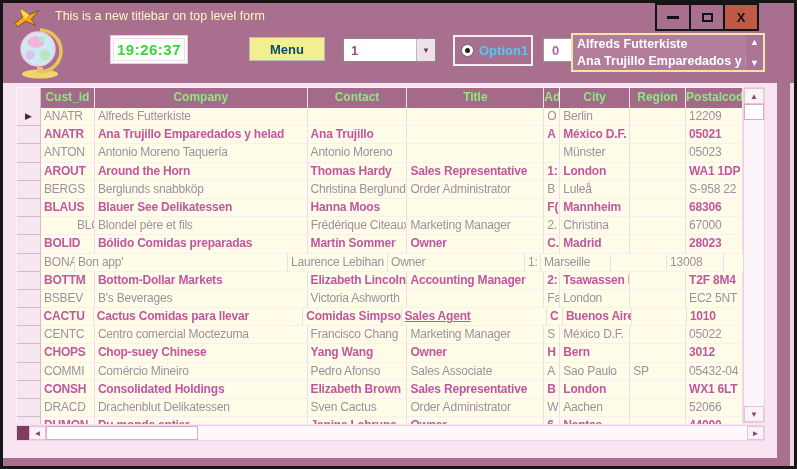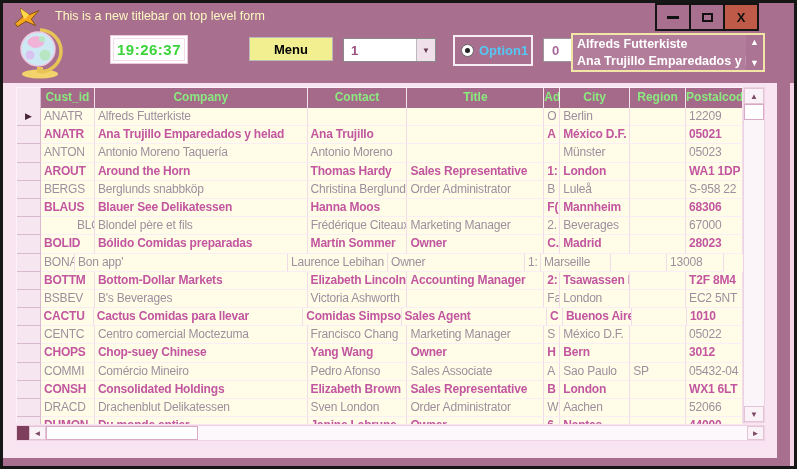--- a/index.html
+++ b/index.html
@@ -12,21 +12,21 @@
   .title-text{position:absolute;left:52px;top:6px;color:#fef9c3;font-size:12.5px;white-space:nowrap;}
   .winbtns{position:absolute;top:0;right:35px;display:flex;}
   .winbtn{width:36px;height:28px;border:2px solid #141414;margin-left:-2px;display:flex;align-items:center;justify-content:center;color:#111;font-weight:bold;font-size:13px;background:transparent;}
   .winbtn.close{background:var(--close-red,#c05a48);}
   .glyph-min{display:block;width:12px;height:3px;background:#111;}
   .glyph-max{display:block;width:11px;height:9px;border:2px solid #111;background:transparent;}
 
   
   .globe{position:absolute;left:12px;top:24px;width:50px;height:52px;}
   .clock{position:absolute;left:108px;top:33px;width:76px;height:27px;background:#fff;border:2px solid #fff;outline:1px solid #eccade;box-shadow:inset 0 0 0 1px #f2dcea;color:var(--clock-green,#3bd43b);font-weight:bold;font-size:15px;display:flex;align-items:center;justify-content:center;letter-spacing:.5px;}
-  .menu-btn{position:absolute;left:246px;top:34px;width:84px;height:24px;background:var(--menu-yellow,#f2ef90);border:1px solid #b9b9b9;color:#000000;font-weight:bold;font-size:13px;display:flex;align-items:center;justify-content:center;}
+  .menu-btn{position:absolute;left:246px;top:34px;width:76px;height:24px;background:var(--menu-yellow,#f2ef90);border:1px solid #b9b9b9;color:#0c4a6e;font-weight:bold;font-size:13px;display:flex;align-items:center;justify-content:center;}
   .combo{position:absolute;left:340px;top:35px;width:93px;height:24px;background:#fff;border:1px solid #8a8a8a;display:flex;align-items:center;}
   .combo-value{flex:1;color:#9d5080;font-weight:bold;font-size:13px;padding-left:7px;}
   .combo-arrow{width:19px;height:100%;background:#efe0ea;border-left:1px solid #bbb;display:flex;align-items:center;justify-content:center;color:#6b3b55;font-size:8px;}
   .optionbox{position:absolute;left:450px;top:32px;width:80px;height:31px;border:2px solid #f6eef4;display:flex;align-items:center;padding-left:6px;}
   .radio{width:13px;height:13px;border-radius:50%;background:#fff;border:1px solid #666;position:relative;flex:0 0 auto;}
   .radio::after{content:"";position:absolute;left:3px;top:3px;width:5px;height:5px;border-radius:50%;background:#222;}
   .option-label{margin-left:5px;color:var(--option-cyan,#54c8f4);font-weight:bold;font-size:13px;}
   .spinner{position:absolute;left:540px;top:35px;width:36px;height:24px;background:#fff;border:1px solid #999;display:flex;}
   .spinner-value{flex:1;color:#a8699a;font-weight:bold;font-size:13px;display:flex;align-items:center;justify-content:center;}
   .spinner-arrows{width:11px;display:flex;flex-direction:column;}
@@ -216,21 +216,21 @@
             <div class="cell" style="width: 56px;"></div>
             <div class="cell" style="width: 57px;">68306</div>
           </div>
           <div class="grow r0">
             <div class="selcell" style="width: 24px;"></div>
             <div class="cell" style="width: 54px; padding-left: 36px;">BLONP</div>
             <div class="cell" style="width: 213px;">Blondel père et fils</div>
             <div class="cell" style="width: 100px;">Frédérique Citeaux</div>
             <div class="cell" style="width: 137px;">Marketing Manager</div>
             <div class="cell" style="width: 16px;">2.</div>
-            <div class="cell" style="width: 70px;">Beverages</div>
+            <div class="cell" style="width: 70px;">Christina</div>
             <div class="cell" style="width: 56px;"></div>
             <div class="cell" style="width: 57px;">67000</div>
           </div>
           <div class="grow r1">
             <div class="selcell" style="width: 24px;"></div>
             <div class="cell" style="width: 54px;">BOLID</div>
             <div class="cell" style="width: 213px;">Bólido Comidas preparadas</div>
             <div class="cell" style="width: 100px;">Martín Sommer</div>
             <div class="cell" style="width: 137px;">Owner</div>
             <div class="cell" style="width: 16px;">C.</div>
@@ -269,21 +269,21 @@
             <div class="cell" style="width: 16px;">Fa</div>
             <div class="cell" style="width: 70px;">London</div>
             <div class="cell" style="width: 56px;"></div>
             <div class="cell" style="width: 57px;">EC2 5NT</div>
           </div>
           <div class="grow r1">
             <div class="selcell" style="width: 24px;"></div>
             <div class="cell" style="width: 54px;">CACTU</div>
             <div class="cell" style="width: 213px;">Cactus Comidas para llevar</div>
             <div class="cell" style="width: 100px;">Comidas Simpson</div>
-            <div class="cell" style="width: 148px;">Sales Agent</div>
+            <div class="cell" style="width: 148px; text-decoration: underline;">Sales Agent</div>
             <div class="cell" style="width: 16px;">C</div>
             <div class="cell" style="width: 70px;">Buenos Aire</div>
             <div class="cell" style="width: 56px;"></div>
             <div class="cell" style="width: 57px;">1010</div>
           </div>
           <div class="grow r0">
             <div class="selcell" style="width: 24px;"></div>
             <div class="cell" style="width: 54px;">CENTC</div>
             <div class="cell" style="width: 213px;">Centro comercial Moctezuma</div>
             <div class="cell" style="width: 100px;">Francisco Chang</div>
@@ -323,21 +323,21 @@
             <div class="cell" style="width: 137px;">Sales Representative</div>
             <div class="cell" style="width: 16px;">B</div>
             <div class="cell" style="width: 70px;">London</div>
             <div class="cell" style="width: 56px;"></div>
             <div class="cell" style="width: 57px;">WX1 6LT</div>
           </div>
           <div class="grow r0">
             <div class="selcell" style="width: 24px;"></div>
             <div class="cell" style="width: 54px;">DRACD</div>
             <div class="cell" style="width: 213px;">Drachenblut Delikatessen</div>
-            <div class="cell" style="width: 100px;">Sven London</div>
+            <div class="cell" style="width: 100px;">Sven Cactus</div>
             <div class="cell" style="width: 137px;">Order Administrator</div>
             <div class="cell" style="width: 16px;">W</div>
             <div class="cell" style="width: 70px;">Aachen</div>
             <div class="cell" style="width: 56px;"></div>
             <div class="cell" style="width: 57px;">52066</div>
           </div>
           <div class="grow r1">
             <div class="selcell" style="width: 24px;"></div>
             <div class="cell" style="width: 54px;">DUMON</div>
             <div class="cell" style="width: 213px;">Du monde entier</div>

